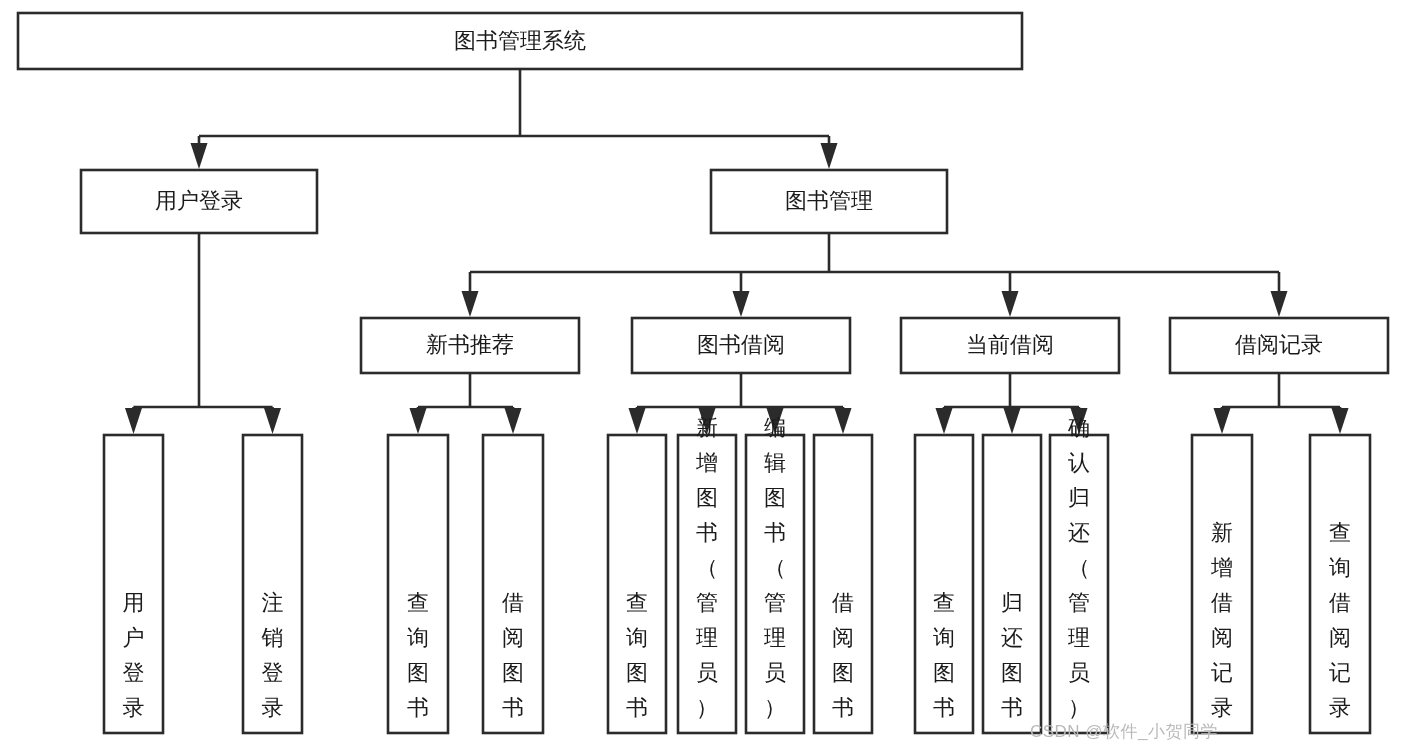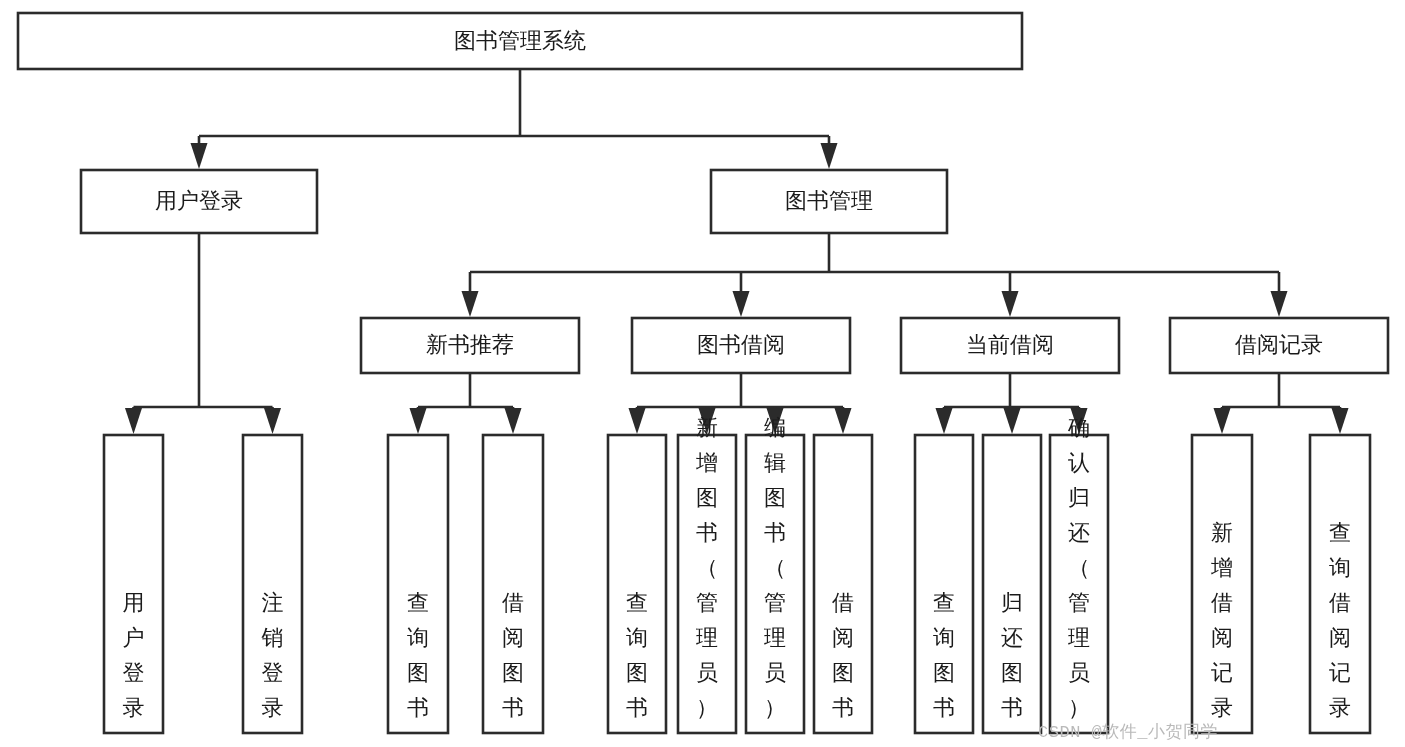--- a/index.html
+++ b/index.html
@@ -52,21 +52,21 @@
   .node-label-v {
     font-family: "Liberation Sans", "DejaVu Sans", sans-serif;
     font-size: 22px;
     fill: #1a1a1a;
     text-anchor: middle;
   }
   .watermark-text {
     position: absolute;
     right: 8px;
     bottom: 4px;
-    font-family: Liberation Mono, monospace;
+    font-family: Liberation Sans, sans-serif;
     font-size: 17px;
     color: #b9b9b9;
     letter-spacing: 0.5px;
     white-space: nowrap;
     user-select: none;
   }
 </style>
 </head>
 <body>
 

